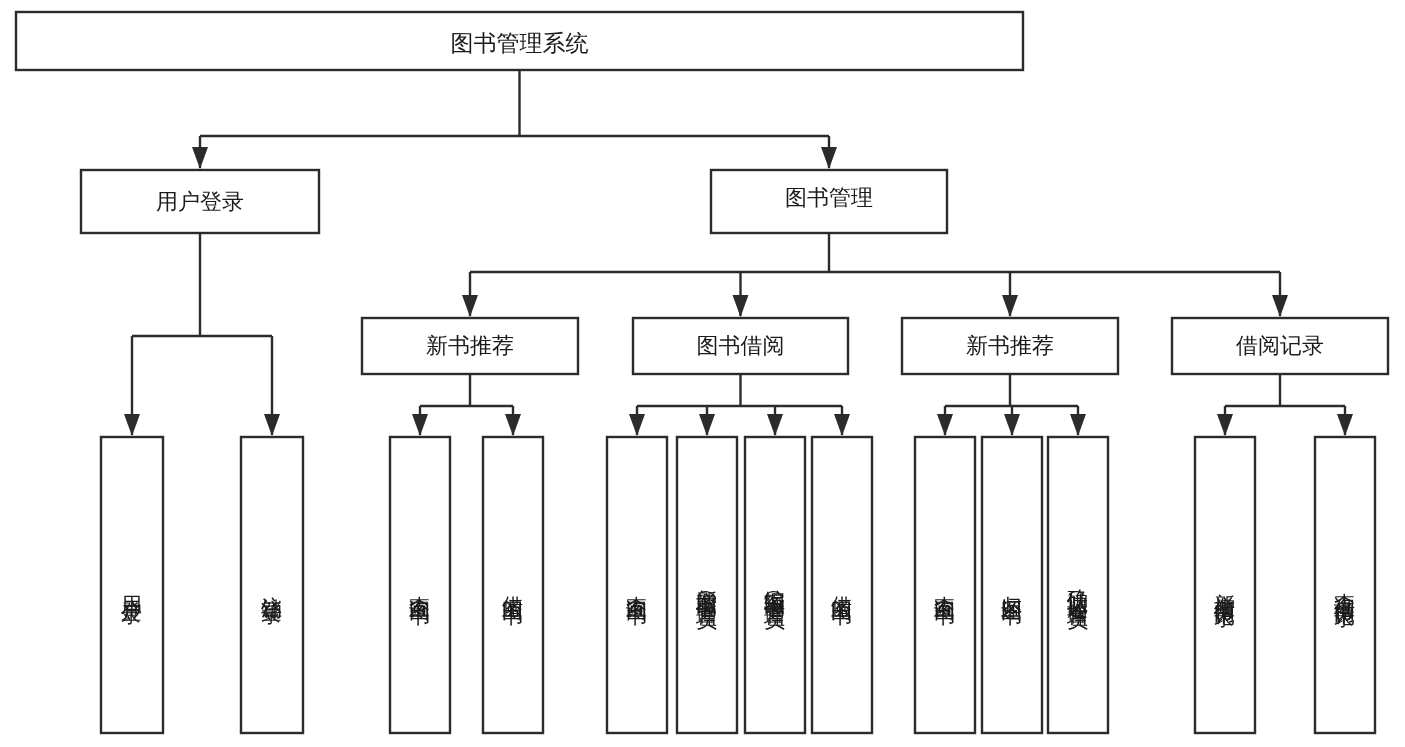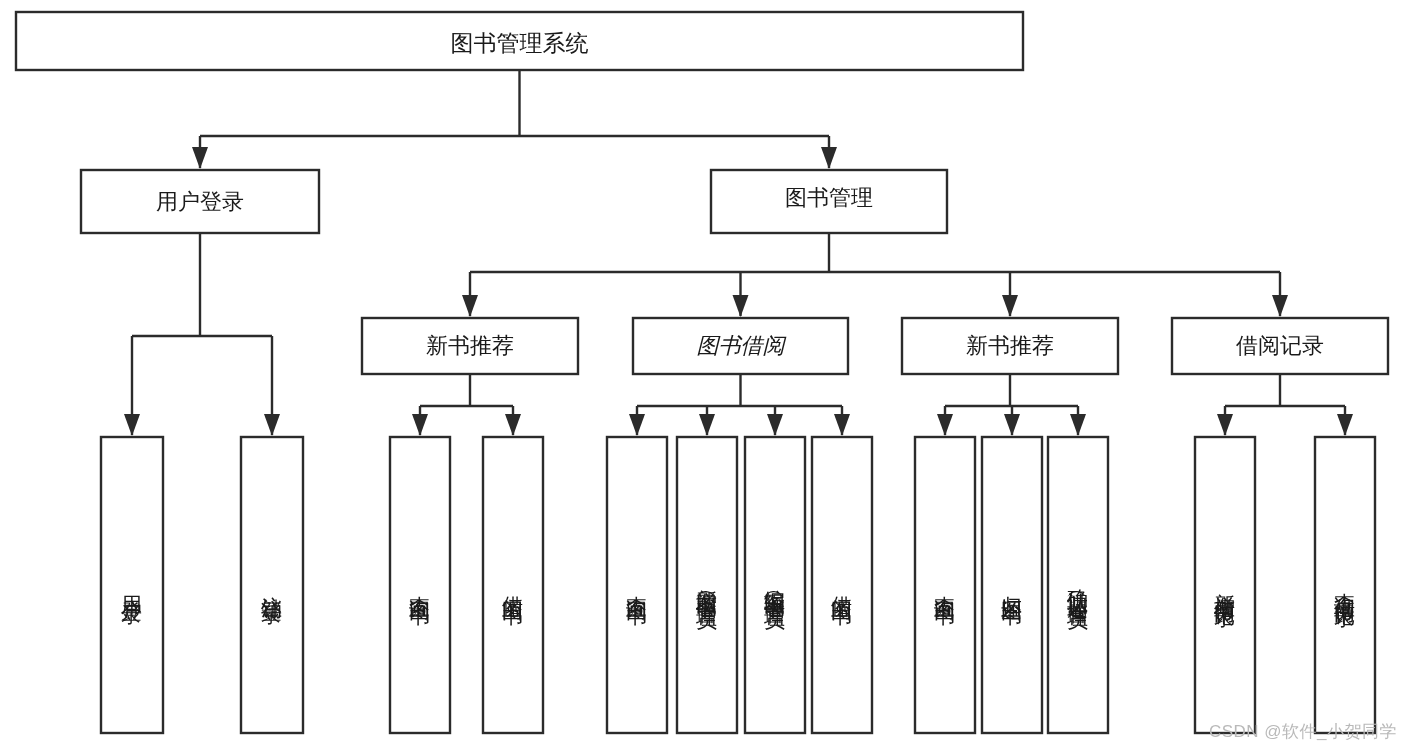--- a/index.html
+++ b/index.html
@@ -180,21 +180,21 @@
       </div>
       <div class="hit-box" style="left: 81px; top: 170px; width: 238px; height: 63px;"></div>
       <div class="htext-wrap" style="left: 711px; top: 170px; width: 236px; height: 55px;">
         <span class="htext">图书管理</span>
       </div>
       <div class="hit-box" style="left: 711px; top: 170px; width: 236px; height: 63px;"></div>
       <div class="htext-wrap" style="left: 362px; top: 318px; width: 216px; height: 56px;">
         <span class="htext">新书推荐</span>
       </div>
       <div class="hit-box" style="left: 362px; top: 318px; width: 216px; height: 56px;"></div>
-      <div class="htext-wrap" style="left: 633px; top: 318px; width: 215px; height: 56px; font-style: italic;">
+      <div class="htext-wrap" style="left: 633px; top: 318px; width: 215px; height: 56px;">
         <span class="htext">图书借阅</span>
       </div>
       <div class="hit-box" style="left: 633px; top: 318px; width: 215px; height: 56px;"></div>
       <div class="htext-wrap" style="left: 902px; top: 318px; width: 216px; height: 56px;">
         <span class="htext">新书推荐</span>
       </div>
       <div class="hit-box" style="left: 902px; top: 318px; width: 216px; height: 56px;"></div>
       <div class="htext-wrap" style="left: 1172px; top: 318px; width: 216px; height: 56px;">
         <span class="htext">借阅记录</span>
       </div>
@@ -246,14 +246,13 @@
       <div class="vtext-wrap" style="left: 1195px; top: 437px; width: 60px; height: 296px;">
         <span class="vtext">新增借阅记录</span>
       </div>
       <div class="hit-box" style="left: 1195px; top: 437px; width: 60px; height: 296px;"></div>
       <div class="vtext-wrap" style="left: 1315px; top: 437px; width: 60px; height: 296px;">
         <span class="vtext">查询借阅记录</span>
       </div>
       <div class="hit-box" style="left: 1315px; top: 437px; width: 60px; height: 296px;"></div>
     </div>
 
-  <div class="watermark">CSDN @软件_小贺同学</div>
 </div>
 
 </body></html>

